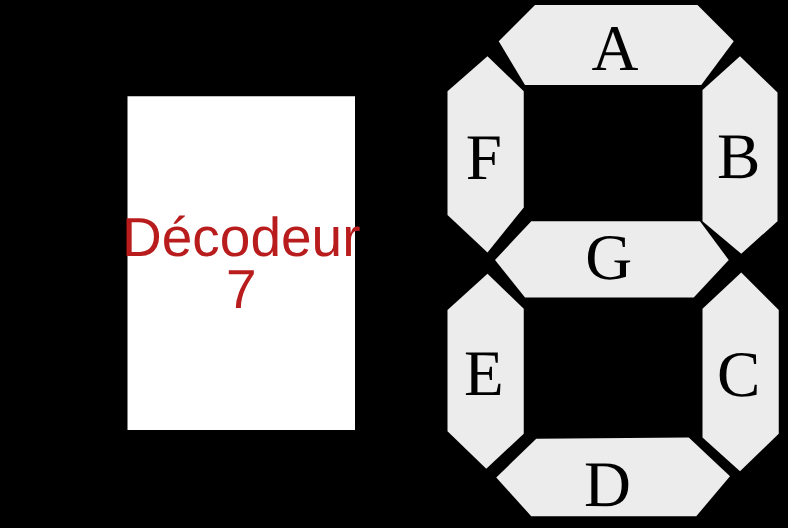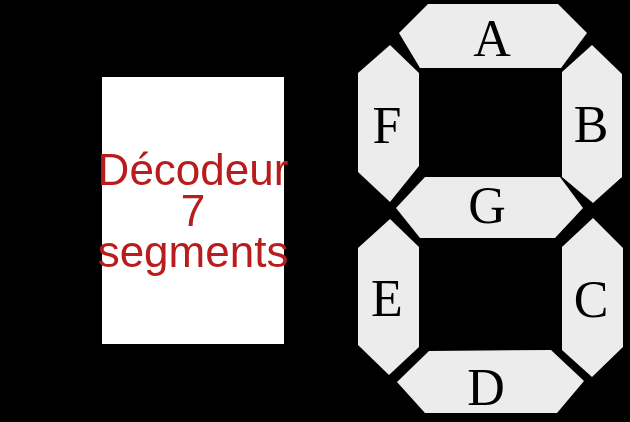--- a/index.html
+++ b/index.html
@@ -54,21 +54,20 @@
   }
 </style>
 </head>
 <body>
 
 <div class="canvas">
 
   <div class="decoder-box">
     <div class="line">Décodeur</div>
     <div class="line">7</div>
-    <div class="line">segments</div>
   </div>
 
   <svg class="display" viewBox="0 0 630 422">
 
     <polygon class="seg" points="399,33 428,4 558,4 587,33 561,68 420,68"></polygon>
     <text class="seg-label" x="492" y="56">A</text>
 
     <polygon class="seg" points="390,45 358,73 358,172 390,202 419,166 419,73"></polygon>
     <text class="seg-label" x="387" y="143">F</text>
 

